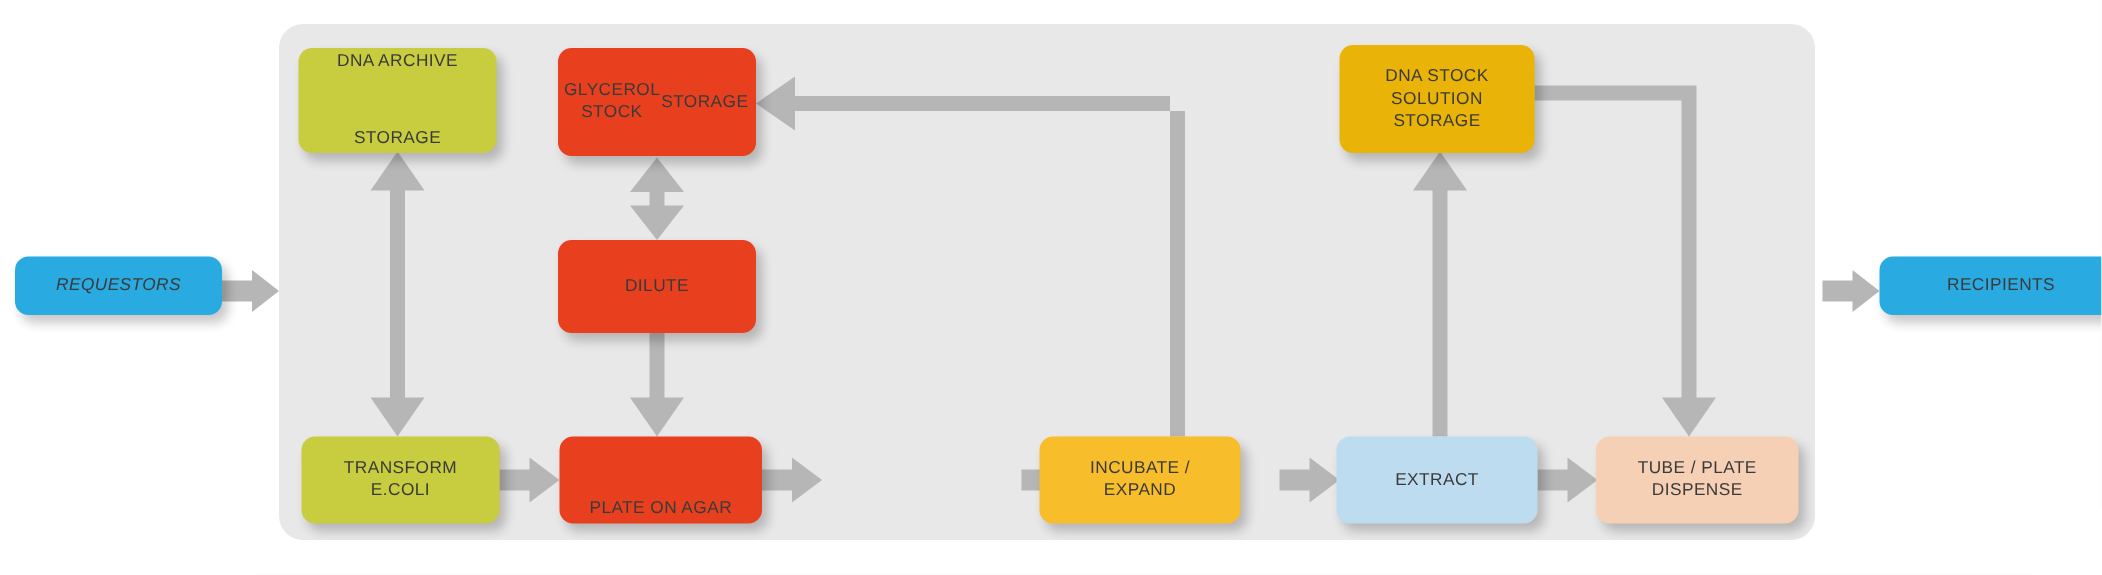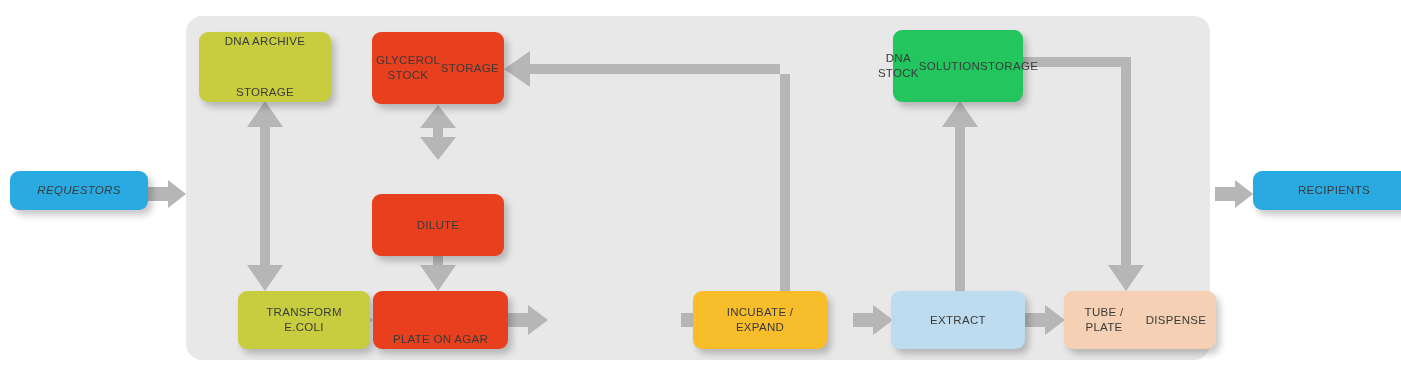--- a/index.html
+++ b/index.html
@@ -125,47 +125,47 @@
   <div class="node" style="left:199px; top:32px; width:132px; height:70px; background:#c8cc3f; flex-direction:column;justify-content:space-between;">
     <span>DNA ARCHIVE</span>
     <span>STORAGE</span>
   </div>
 
   <div class="node" style="left:372px; top:32px; width:132px; height:72px; background:#e8401f; flex-direction:row;">
     <span>GLYCEROL STOCK</span>
     <span>STORAGE</span>
   </div>
 
-  <div class="node" style="left:893px; top:30px; width:130px; height:72px; background:#22c55e; flex-direction:row;">
+  <div class="node" style="left:893px; top:30px; width:130px; height:72px; background:#eab308; flex-direction:column;">
     <span>DNA STOCK</span>
     <span>SOLUTION</span>
     <span>STORAGE</span>
   </div>
 
-  <div class="node" style="left:372px; top:160px; width:132px; height:62px; background:#e8401f;margin-top:34px;">
+  <div class="node" style="left:372px; top:160px; width:132px; height:62px; background:#e8401f;">
     <span>DILUTE</span>
   </div>
 
-  <div class="node" style="left:201px; top:291px; width:132px; height:58px; background:#c8cc3f; flex-direction:column;margin-left:37px;">
+  <div class="node" style="left:201px; top:291px; width:132px; height:58px; background:#c8cc3f; flex-direction:column;">
     <span>TRANSFORM</span>
     <span>E.COLI</span>
   </div>
 
   <div class="node" style="left:373px; top:291px; width:135px; height:58px; background:#e8401f;align-items:flex-end;">
     <span>PLATE ON AGAR</span>
   </div>
 
 
   <div class="node" style="left:693px; top:291px; width:134px; height:58px; background:#f7bd2a; flex-direction:column;">
     <span>INCUBATE /</span>
     <span>EXPAND</span>
   </div>
 
   <div class="node" style="left:891px; top:291px; width:134px; height:58px; background:#bedcef;">
     <span>EXTRACT</span>
   </div>
 
-  <div class="node" style="left:1064px; top:291px; width:152px; height:58px; background:#f5d0b4; flex-direction:row;align-items:center;">
+  <div class="node" style="left:1064px; top:291px; width:135px; height:58px; background:#f5d0b4; flex-direction:column;align-items:center;">
     <span>TUBE / PLATE</span>
     <span>DISPENSE</span>
   </div>
 
 </div>
 
 </body></html>

